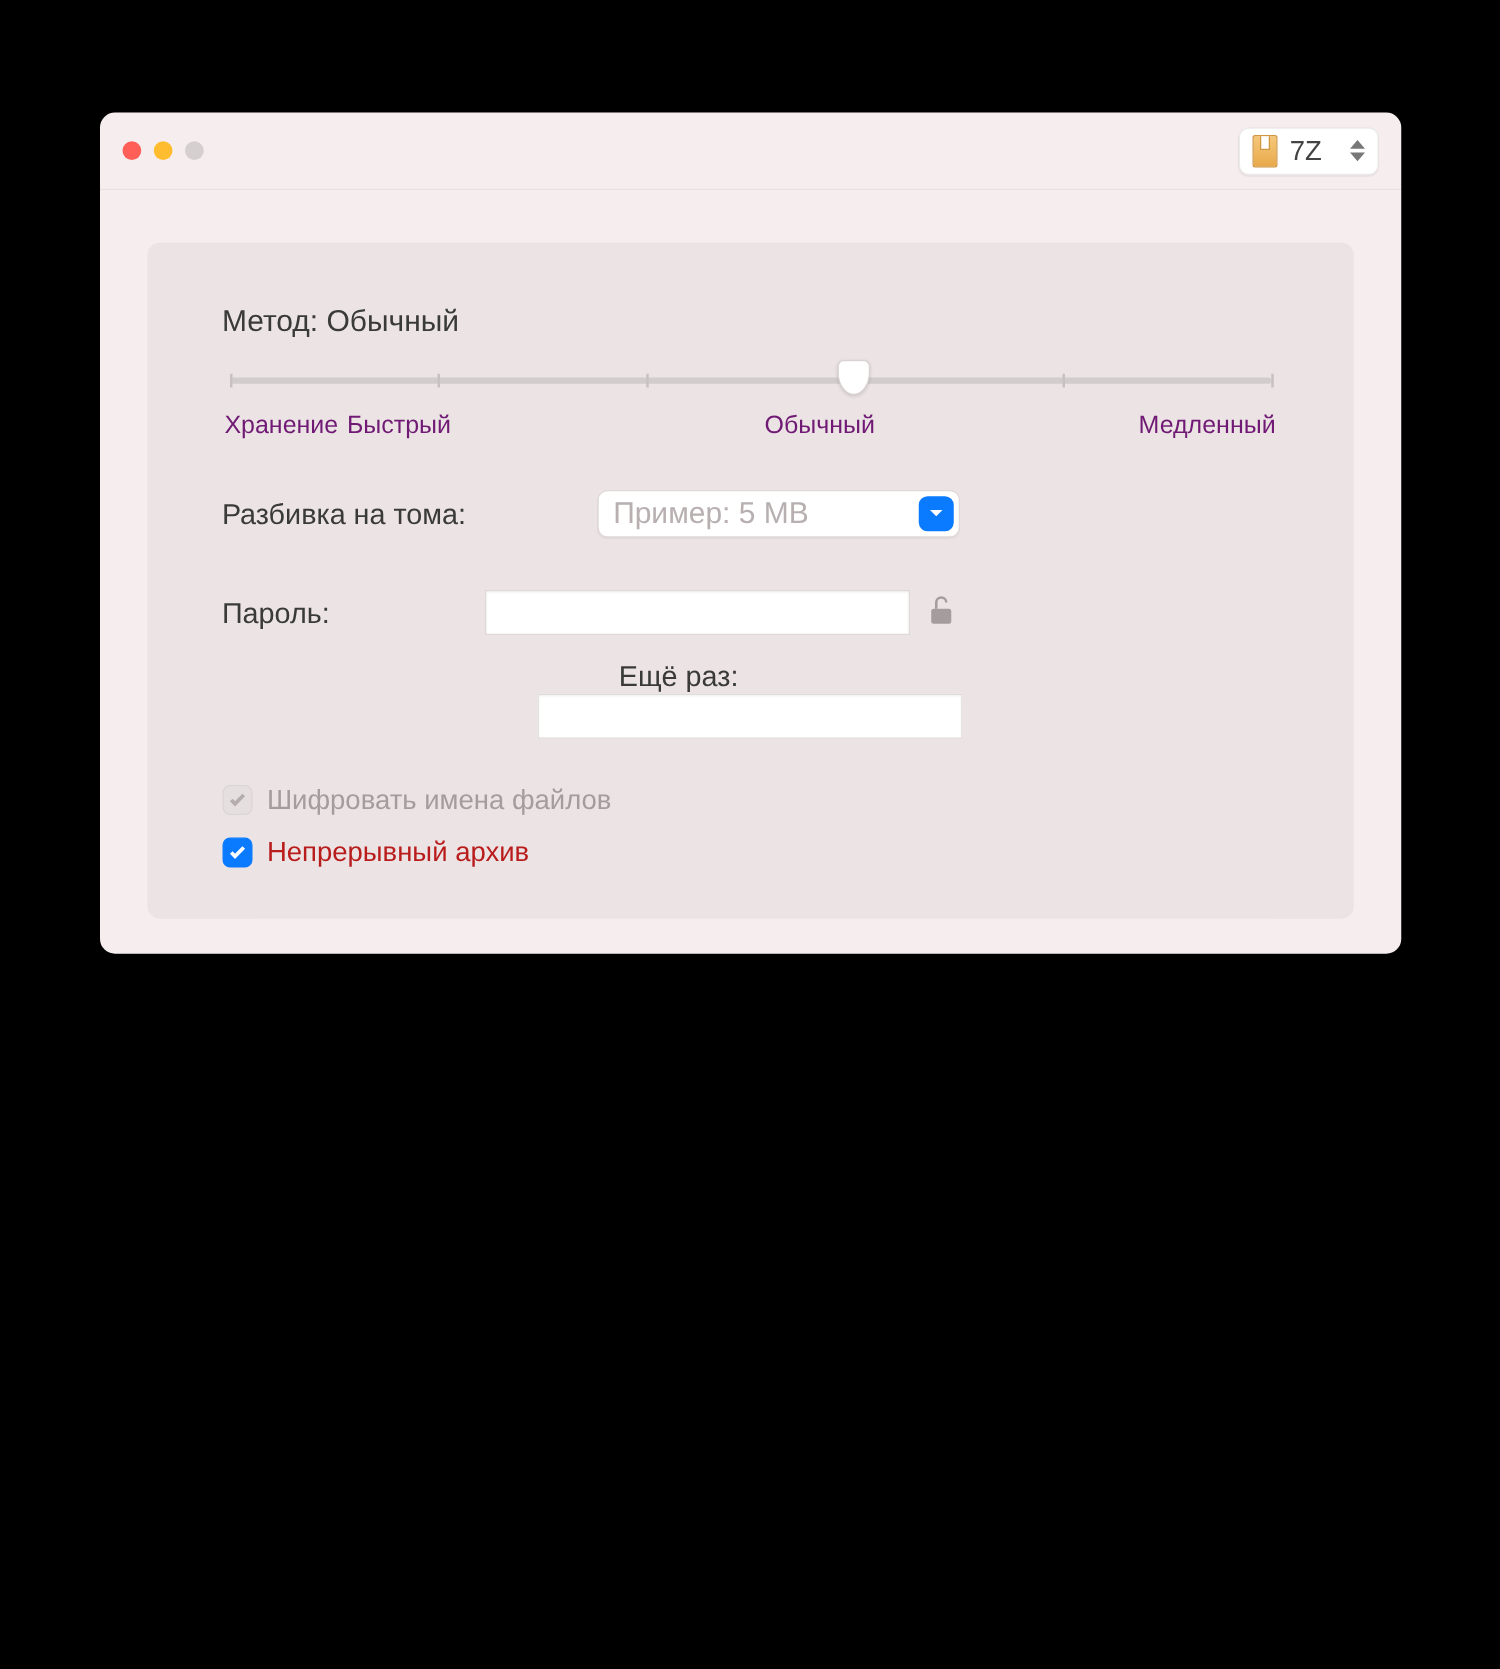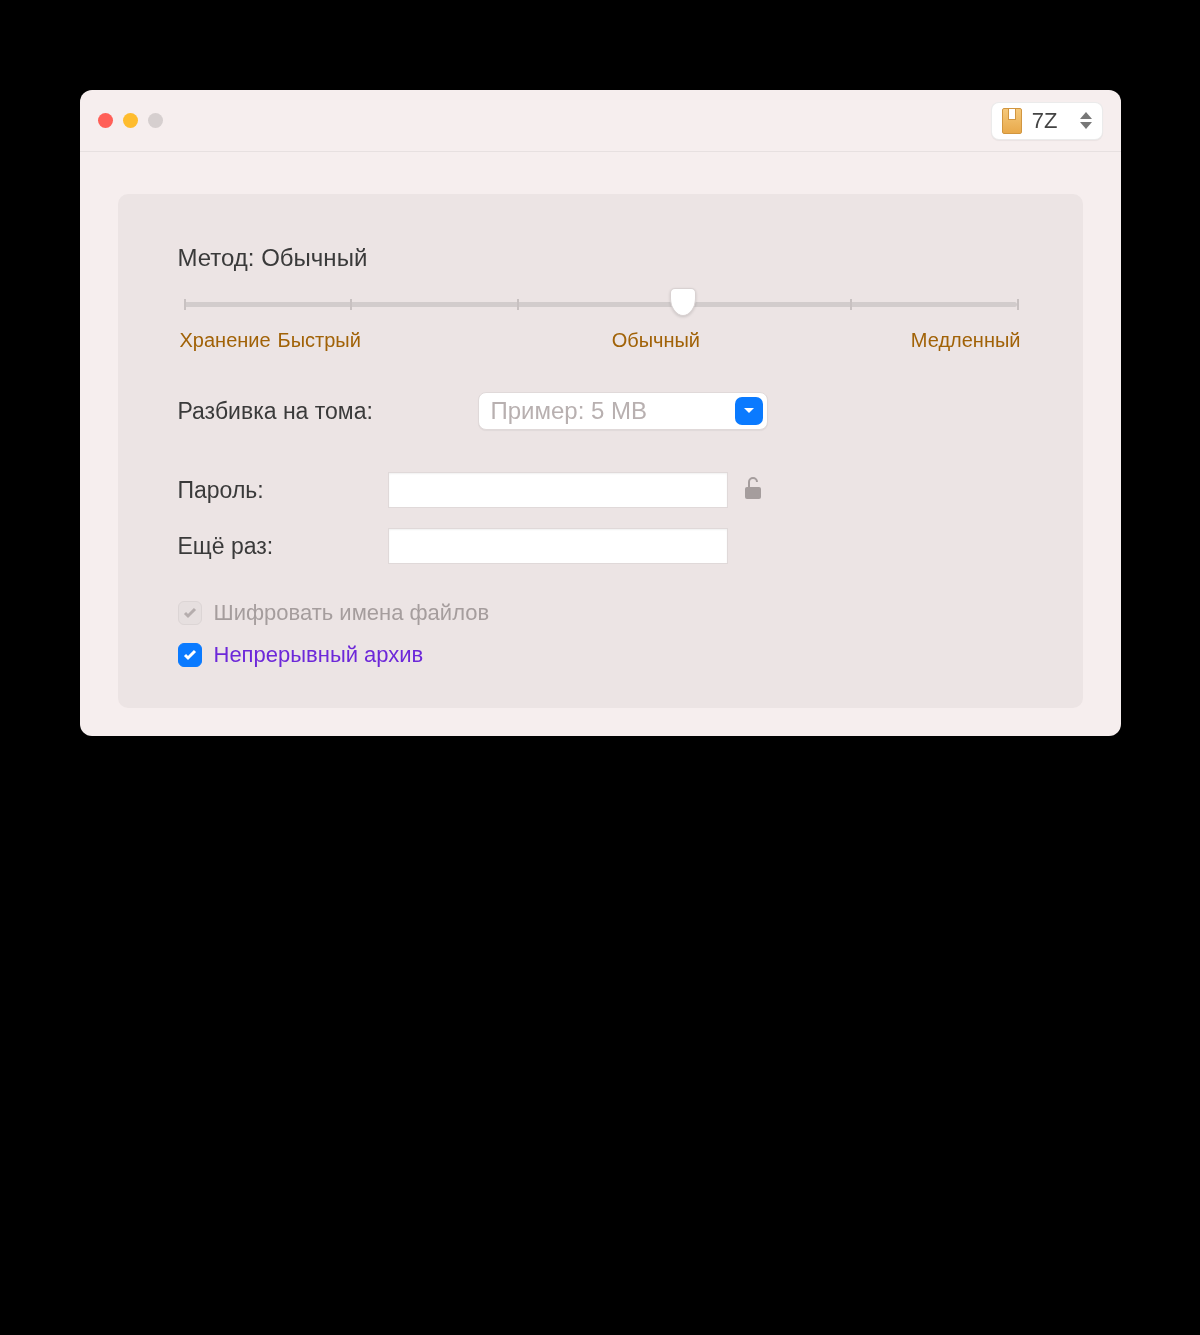--- a/index.html
+++ b/index.html
@@ -91,21 +91,21 @@
       position: absolute; top: -14px;
       width: 26px; height: 28px;
       background: #fff;
       border: 1px solid #d9d2d2;
       border-radius: 5px 5px 13px 13px / 5px 5px 18px 18px;
       box-shadow: 0 1px 3px rgba(0,0,0,0.15);
       transform: translateX(-50%);
     }
     .slider-labels {
       display: flex; justify-content: space-between;
-      font-size: 20px; color: #a16207; margin-top: 22px;
+      font-size: 20px; color: #701a75; margin-top: 22px;
       padding: 0 2px;
     }
     .slider-labels span:nth-child(1){ flex:0 0 auto; text-align:left; min-width:110px;}
     .slider-labels span:nth-child(2){ flex:0 0 auto; text-align:left; margin-left:-12px;}
     .slider-labels span:nth-child(3){ flex:1; text-align:center; margin-left: 40px;}
     .slider-labels span:nth-child(4){ flex:0 0 auto; text-align:right;}
 
     .form-row {
       display: flex; align-items: center; margin-top: 40px;
     }
@@ -126,41 +126,41 @@
       border-radius: 7px; display: flex; align-items: center; justify-content: center;
     }
     .combobox .chevbtn svg { fill: #fff; }
 
     .text-input {
       width: 340px; height: 36px;
       background: #fff; border: 1px solid #e0d9d9;
       box-shadow: inset 0 1px 2px rgba(0,0,0,0.06);
     }
     .password-row { margin-top: 42px; }
-    .repeat-row { margin-top: 20px; }
+    .repeat-row { margin-top: 20px; flex-direction: column; }
     .lockicon {
       margin-left: 14px; color: #a59d9d;
     }
 
     .checkbox-row {
       display: flex; align-items: center; gap: 12px;
       font-size: 22px; margin-top: 26px;
     }
     .checkbox {
       width: 24px; height: 24px; border-radius: 6px;
       border: 1px solid #c9c2c2; background: #fff;
       display: flex; align-items: center; justify-content: center;
       flex-shrink: 0;
     }
     .checkbox.checked { background: #0a7aff; border-color: #0a7aff; }
     .checkbox.disabled { background: #e6dfdf; border-color: #dcd5d5; }
     .checkbox svg { stroke: #fff; stroke-width: 3; fill: none; }
     .checkbox.disabled svg { stroke: #b5adad; }
     .checkbox-row.disabled { color: #a59d9d; }
-    .checkbox-row .lbl { color: #6d28d9; }
+    .checkbox-row .lbl { color: #b91c1c; }
     .checkbox-row.disabled .lbl { color: #a59d9d; }
 
     .outer-checks {
       padding: 12px 40px 40px 40px;
     }
     .outer-checks .checkbox-row { margin-top: 22px; font-size: 23px; }
   </style>
 </head>
 <body>
 

